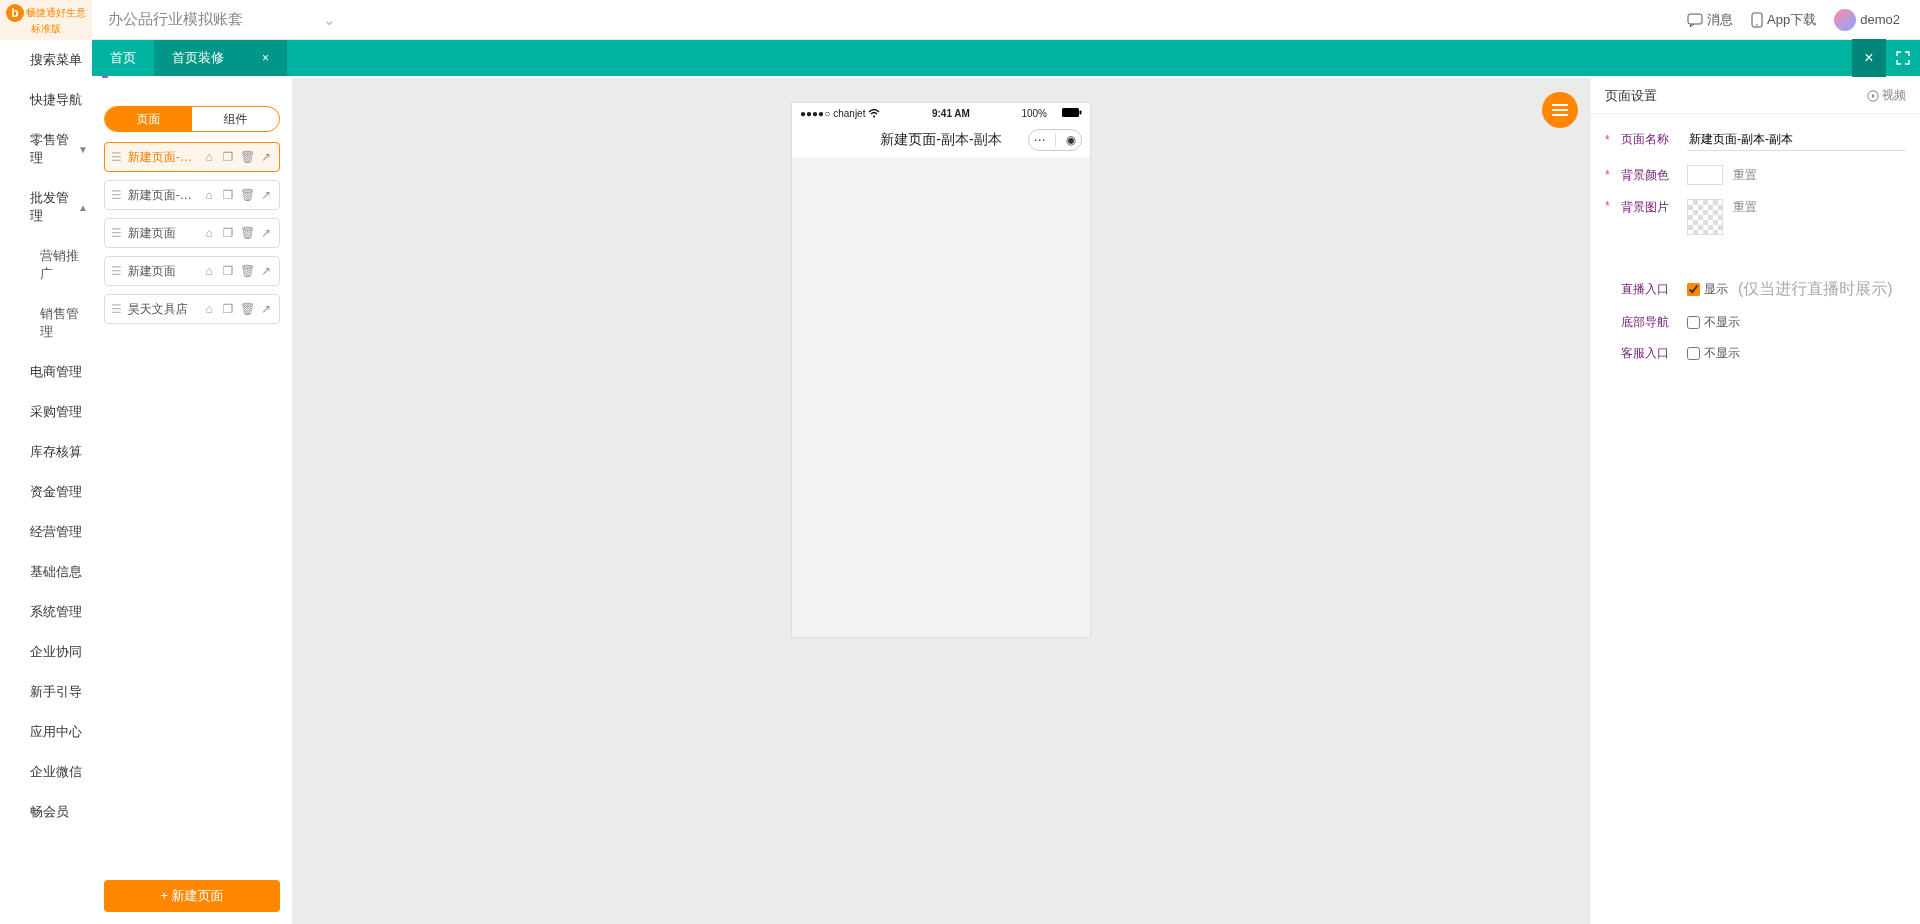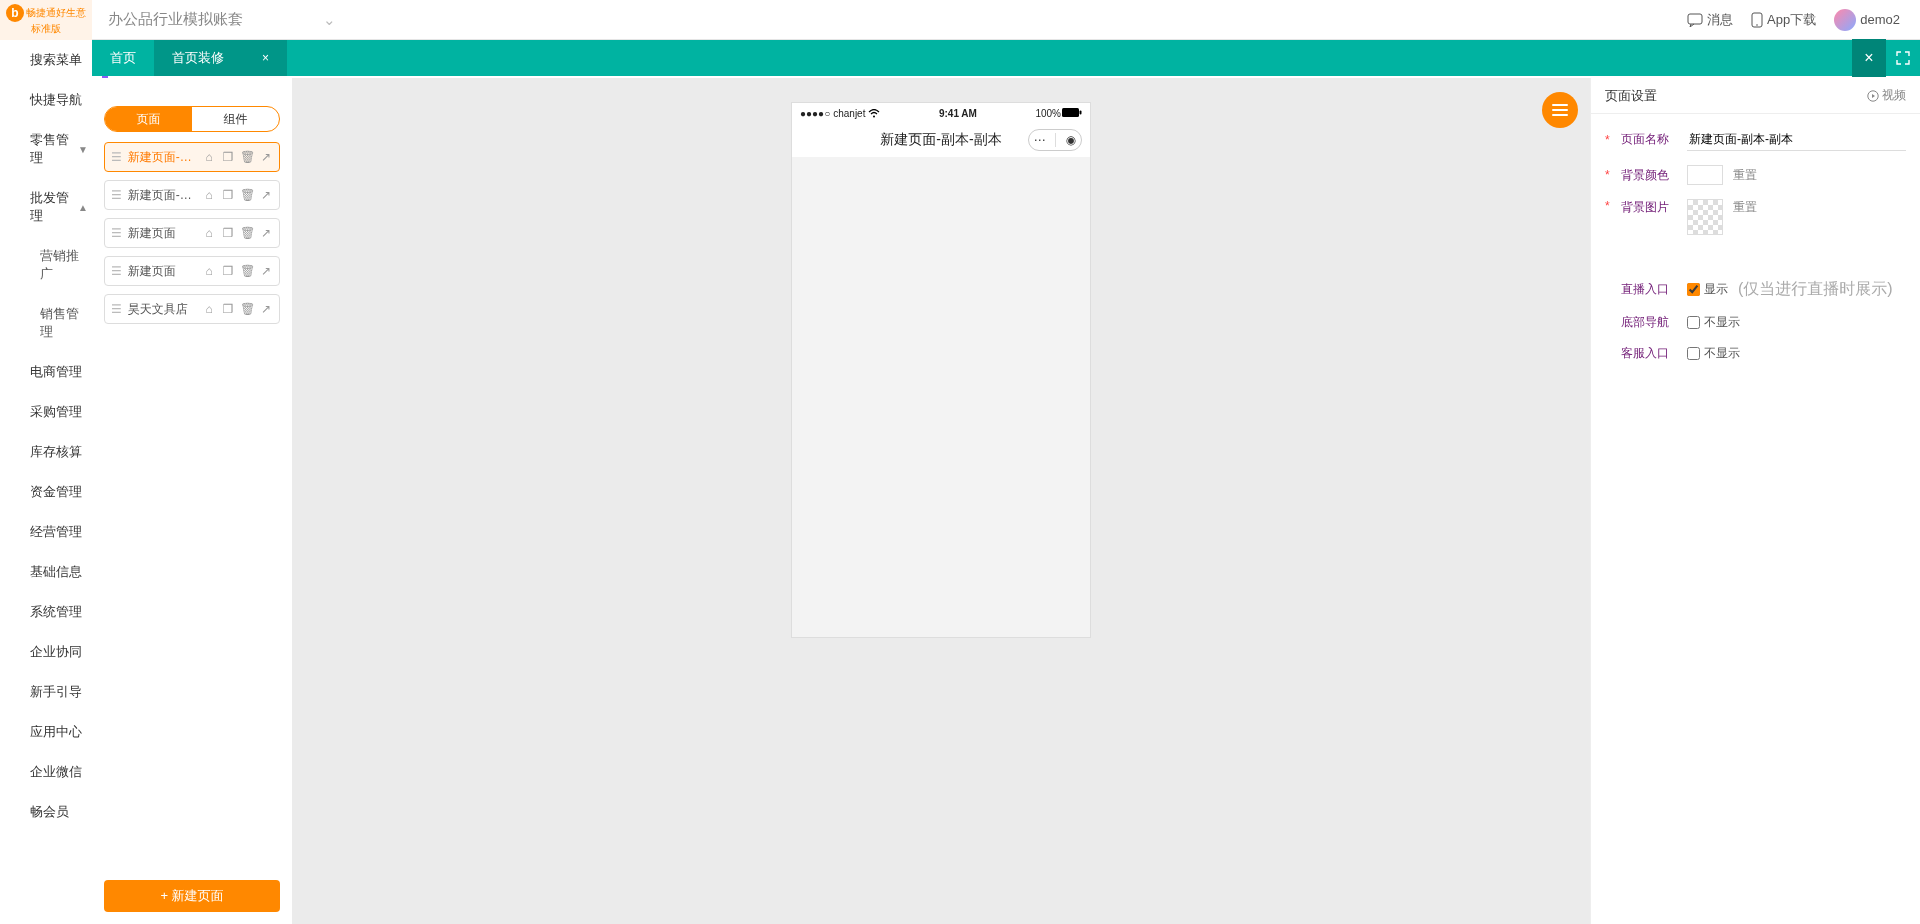--- a/index.html
+++ b/index.html
@@ -270,21 +270,21 @@
       <div class="phone-status">
         <span style="display:flex;align-items:center;gap:3px">
           <span>●●●●○</span>
           <span>chanjet</span>
           <svg width="12" height="9" viewBox="0 0 12 9">
               <path d="M6 8 Q6 8 6 8 M1 3 Q6 -2 11 3 M3 5 Q6 2 9 5" fill="none" stroke="#000" stroke-width="1.2"></path>
               <circle cx="6" cy="7.5" r="1" fill="#000"></circle>
             </svg>
         </span>
         <span class="mid">9:41 AM</span>
-        <span style="display:flex;gap:1px">
+        <span style="display:flex;gap:15px">
           <span>100%</span>
           <svg width="20" height="9" viewBox="0 0 20 9">
               <rect x="0" y="0" width="17" height="9" rx="1.5" fill="#000"></rect>
               <rect x="17.5" y="2.5" width="2" height="4" rx="1" fill="#000"></rect>
             </svg>
         </span>
       </div>
       <div class="phone-title">
         <span>新建页面-副本-副本</span>
         <div class="pill">

